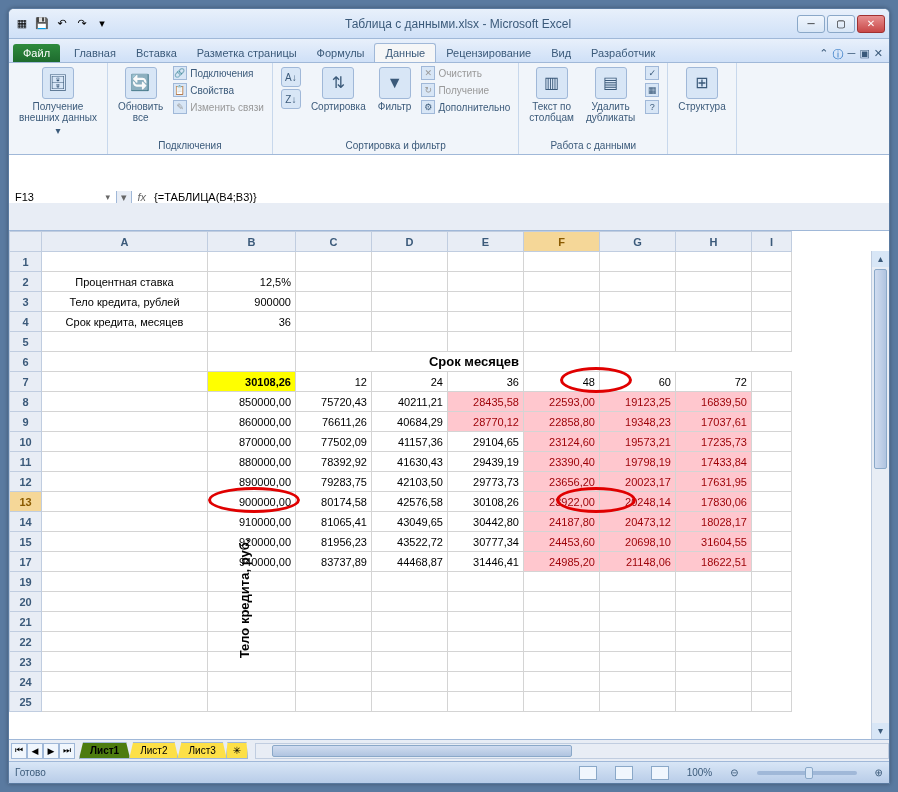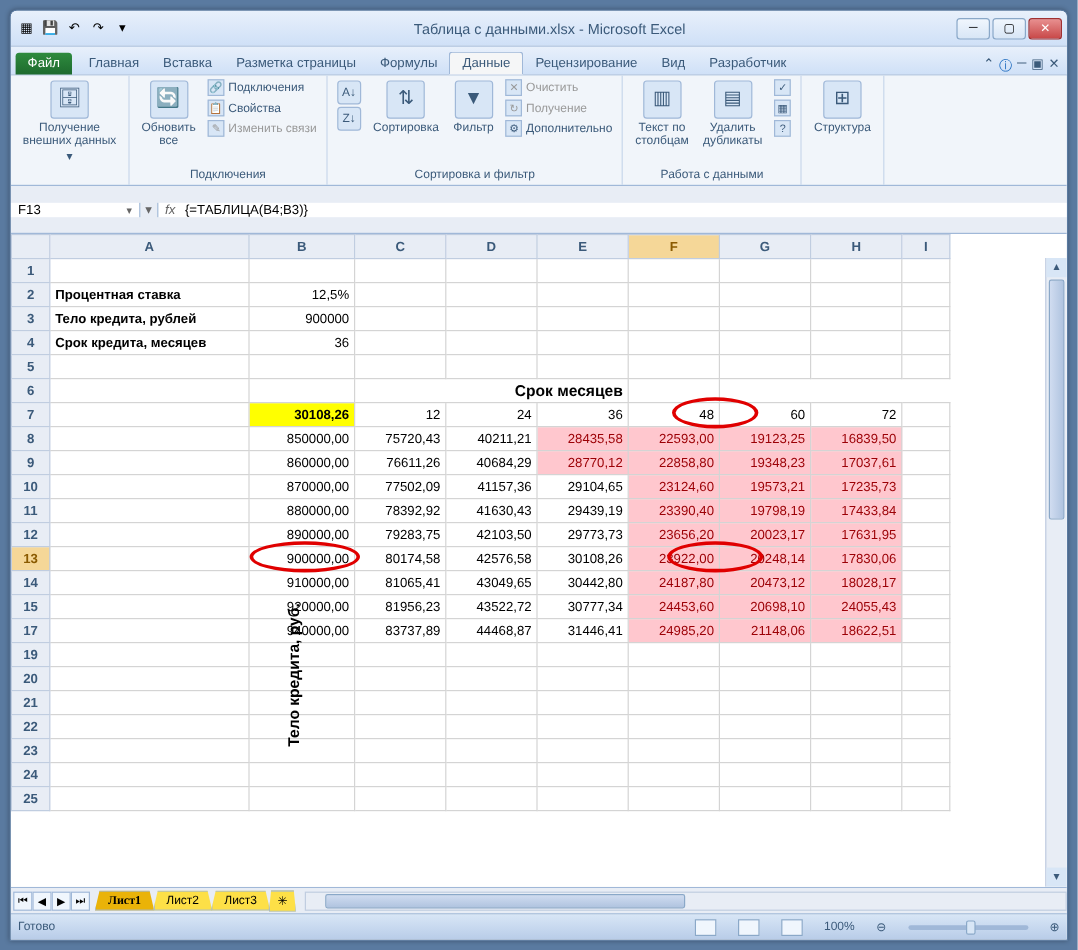--- a/index.html
+++ b/index.html
@@ -19,50 +19,50 @@
 .ribbon-help { margin-left: auto; display: flex; gap: 4px; padding-right: 6px; font-size: 11px; color: #3b5a7a; }
 .ribbon { background: #f1f5fa; height: 92px; border-bottom: 1px solid #a0b8d8; display: flex; }
 .rgroup { border-right: 1px solid #c8d8ec; padding: 2px 6px; display: flex; flex-direction: column; }
 .rgroup-body { flex: 1; display: flex; align-items: flex-start; gap: 4px; }
 .rgroup-label { font-size: 10px; text-align: center; color: #3b5a7a; padding-bottom: 1px; }
 .rbtn-big { display: flex; flex-direction: column; align-items: center; gap: 2px; padding: 2px 4px; font-size: 10px; text-align: center; line-height: 1.1; color: #3b5a7a; }
 .rbtn-big .ico { width: 32px; height: 32px; background: #d8e6f6; border: 1px solid #a0b8d8; border-radius: 3px; display: flex; align-items: center; justify-content: center; font-size: 16px; }
 .rlist { display: flex; flex-direction: column; gap: 1px; font-size: 10px; color: #3b5a7a; }
 .rlist-item { display: flex; align-items: center; gap: 3px; padding: 1px 2px; }
 .rlist-item .sm-ico { width: 14px; height: 14px; background: #d8e6f6; border: 1px solid #a0b8d8; font-size: 9px; display: flex; align-items: center; justify-content: center; }
-.namebox-row { height: 40px; background: #e8edf5; border-bottom: 1px solid #a0b8d8; display: flex; align-items: center; }
+.namebox-row { height: 40px; background: #e8edf5; border-bottom: 1px solid #a0b8d8; display: flex; align-items: flex-start; margin-top: 36px; }
 .namebox { width: 108px; border-right: 1px solid #a0b8d8; display: flex; align-items: center; padding: 0 6px; font-size: 11px; background: #fff; }
 .namebox .dd { margin-left: auto; font-size: 9px; color: #666; }
 .fx-icons { display: flex; align-items: center; padding: 0 4px; gap: 4px; font-size: 11px; color: #666; }
 .formula-bar { flex: 1; background: #fff; border-left: 1px solid #a0b8d8; display: flex; align-items: center; padding: 0 6px; font-size: 11px; }
 .formula-bar .fx { font-style: italic; margin-right: 8px; color: #666; }
 .sheet-area { flex: 1; position: relative; overflow: hidden; background: #fff; }
 table.grid { border-collapse: collapse; position: absolute; top: 0; left: 0; }
 .colhdr, .rowhdr, .corner { background: #e8edf5; border: 1px solid #c0cde0; font-size: 11px; text-align: center; color: #3b5a7a; }
 .colhdr { height: 20px; }
 .rowhdr { width: 32px; }
 .corner { width: 32px; height: 20px; }
 .colhdr.sel, .rowhdr.sel { background: #f5d798; color: #8a5a00; }
 td.cell { border: 1px solid #d4d4d4; height: 20px; font-size: 11px; padding: 0 4px; text-align: right; background: #fff; white-space: nowrap; }
-td.cell.left { text-align: left; font-weight: bold; }
+td.cell.left { text-align: center; }
 td.cell.bold { font-weight: bold; }
 td.cell.yellow { background: #ffff00; }
 td.cell.pink { background: #ffc7ce; color: #9c0006; }
 td.cell.hdr { font-weight: bold; font-size: 13px; }
 .rotated-label { position: absolute; left: 176px; top: 360px; transform: rotate(-90deg); transform-origin: center; font-weight: bold; font-size: 13px; white-space: nowrap; }
 .redcircle { position: absolute; border: 3px solid #e00000; border-radius: 50%/50%; pointer-events: none; }
 .scroll-v { position: absolute; right: 0; top: 20px; bottom: 0; width: 18px; background: #e8edf5; border-left: 1px solid #c0cde0; }
 .scroll-v .thumb { position: absolute; top: 18px; left: 2px; right: 2px; height: 200px; background: linear-gradient(90deg, #d0dcf0, #b0c4e0); border: 1px solid #8aa8c8; border-radius: 2px; }
 .scroll-v .arr { position: absolute; left: 0; right: 0; height: 16px; background: #d8e6f6; text-align: center; font-size: 10px; line-height: 16px; color: #3b5a7a; }
 .bottom { height: 44px; display: flex; flex-direction: column; }
 .sheet-tabs { height: 22px; background: #e8edf5; border-top: 1px solid #a0b8d8; display: flex; align-items: center; padding-left: 2px; font-size: 10px; }
 .sheet-tabs .nav { display: flex; gap: 0; margin-right: 4px; }
 .sheet-tabs .navbtn { width: 16px; height: 16px; border: 1px solid #a0b8d8; background: #f0f6fd; display: flex; align-items: center; justify-content: center; font-size: 9px; }
 .stab { padding: 2px 10px; border: 1px solid #a0b8d8; background: #fde047; margin-right: -1px; clip-path: polygon(8% 0, 92% 0, 100% 100%, 0 100%); }
-.stab.active { background: #eab308; font-weight: bold; font-family: Liberation Serif, serif; }
+.stab.active { background: #4d7c0f; font-weight: bold; }
 .hscroll { flex: 1; margin-left: 8px; height: 16px; background: #e8edf5; border: 1px solid #c0cde0; position: relative; }
 .hscroll .hthumb { position: absolute; left: 16px; top: 1px; bottom: 1px; width: 300px; background: linear-gradient(#d0dcf0, #b0c4e0); border: 1px solid #8aa8c8; border-radius: 2px; }
 .status { height: 22px; background: linear-gradient(#d8e6f6, #b8cce8); border-top: 1px solid #a0b8d8; display: flex; align-items: center; font-size: 10px; color: #3b5a7a; padding: 0 6px; }
 .status .right { margin-left: auto; display: flex; align-items: center; gap: 18px; }
 .viewbtn { width: 18px; height: 14px; border: 1px solid #8aa8c8; background: #f0f6fd; }
 .zoom-slider { width: 100px; height: 4px; background: #a0b8d8; position: relative; border-radius: 2px; }
 .zoom-slider .zthumb { position: absolute; left: 48px; top: -4px; width: 8px; height: 12px; background: #d8e6f6; border: 1px solid #8aa8c8; border-radius: 2px; }
 </style>
 </head>
 <body>
@@ -401,21 +401,21 @@
           </tr>
           <tr>
             <th class="rowhdr">15</th>
             <td class="cell"></td>
             <td class="cell">920000,00</td>
             <td class="cell">81956,23</td>
             <td class="cell">43522,72</td>
             <td class="cell">30777,34</td>
             <td class="cell pink">24453,60</td>
             <td class="cell pink">20698,10</td>
-            <td class="cell pink">24055,43</td>
+            <td class="cell pink">31604,55</td>
             <td class="cell"></td>
           </tr>
           <tr>
             <th class="rowhdr">17</th>
             <td class="cell"></td>
             <td class="cell">940000,00</td>
             <td class="cell">83737,89</td>
             <td class="cell">44468,87</td>
             <td class="cell">31446,41</td>
             <td class="cell pink">24985,20</td>

